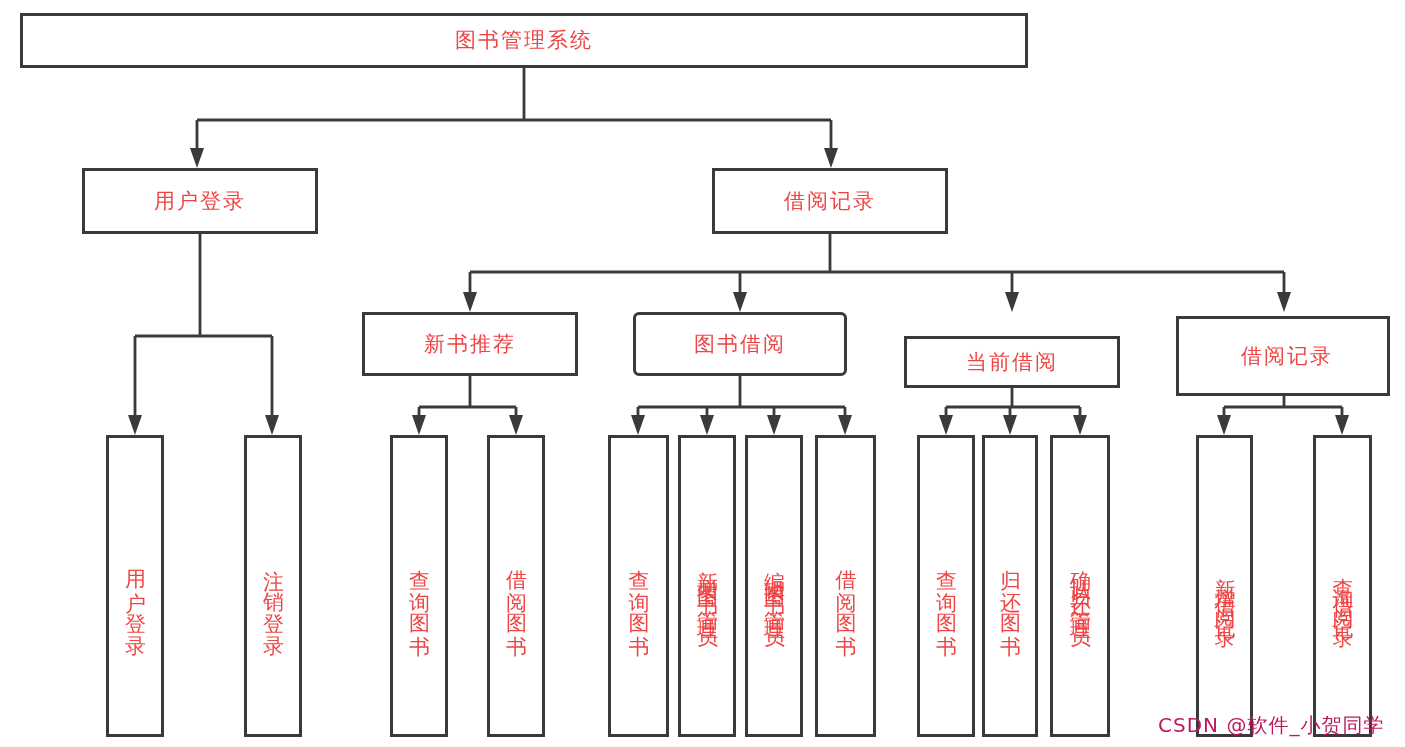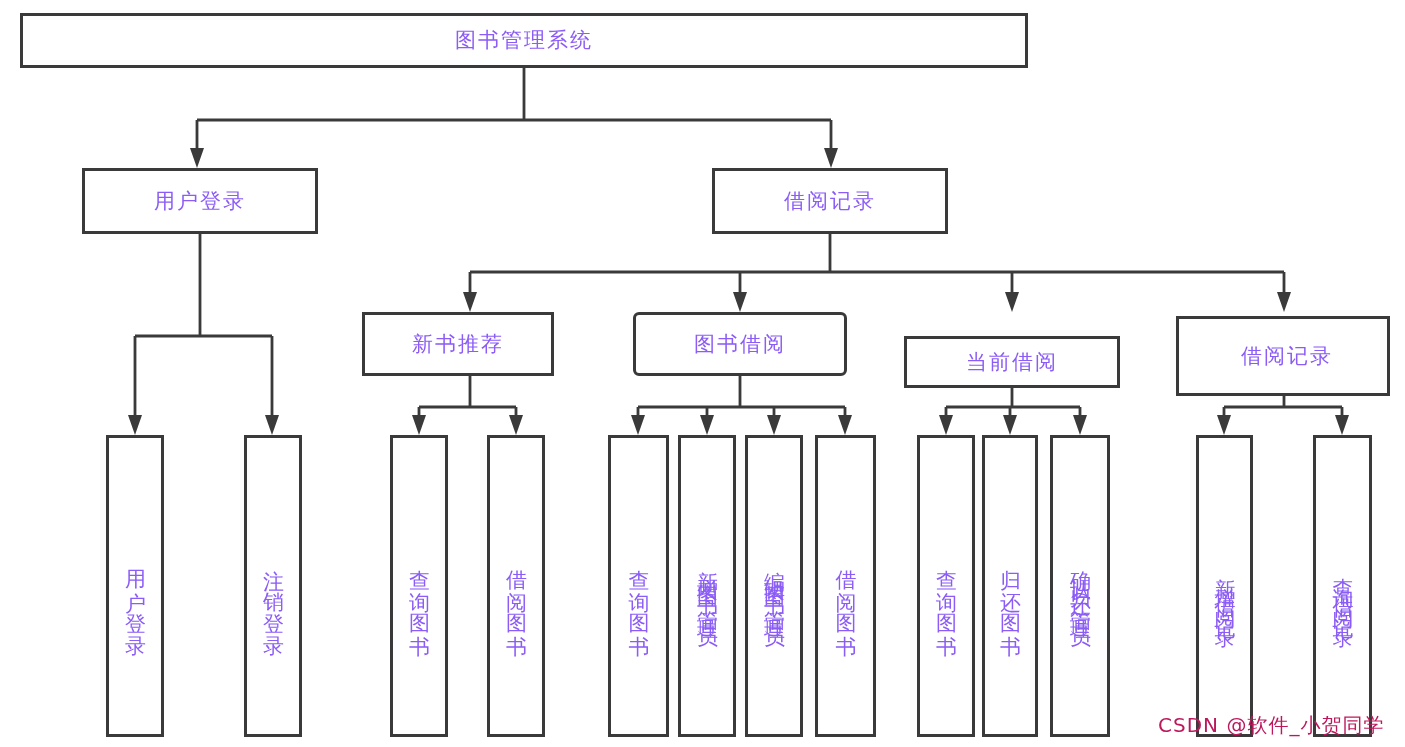--- a/index.html
+++ b/index.html
@@ -19,21 +19,21 @@
     position: absolute;
     left: 0; top: 0;
     width: 1405px;
     height: 747px;
   }
   .box {
     position: absolute;
     box-sizing: border-box;
     background: #ffffff;
     border: 3px solid #3a3a3a;
-    color: #8b5cf6;
+    color: #ef4444;
     display: flex;
     align-items: center;
     justify-content: center;
     font-size: 21px;
     line-height: 1;
   }
   .hbox { letter-spacing: 2px; }
   .vbox {
     writing-mode: vertical-rl;
     text-orientation: mixed;
@@ -43,21 +43,21 @@
   .ls-wide  { letter-spacing: 22px; text-indent: 22px; }
   .ls-mid   { letter-spacing: 10px; text-indent: 10px; }
   .ls-tight { letter-spacing: 8px;  text-indent: 8px; }
 
   
   .pos-root { left: 20px;  top: 13px;  width: 1008px; height: 55px; }
   
   .pos-l2a  { left: 82px;  top: 168px; width: 236px;  height: 66px; }
   .pos-l2b  { left: 712px; top: 168px; width: 236px;  height: 66px; }
   
-  .pos-l3a  { left: 362px;  top: 312px; width: 192px; height: 64px; }
+  .pos-l3a  { left: 362px;  top: 312px; width: 216px; height: 64px; }
   .pos-l3b  { left: 633px;  top: 312px; width: 214px; height: 64px; border-radius: 6px; }
   .pos-l3c  { left: 904px;  top: 312px; width: 216px; height: 52px; margin-top: 24px; }
   .pos-l3d  { left: 1176px; top: 316px; width: 214px; height: 80px; padding-left: 8px; }
   
   .pos-ul1 { left: 106px;  width: 58px; }
   .pos-ul2 { left: 244px;  width: 58px; }
   .pos-nb1 { left: 390px;  width: 58px; }
   .pos-nb2 { left: 487px;  width: 58px; }
   .pos-bb1 { left: 608px;  width: 61px; }
   .pos-bb2 { left: 678px;  width: 58px; }

